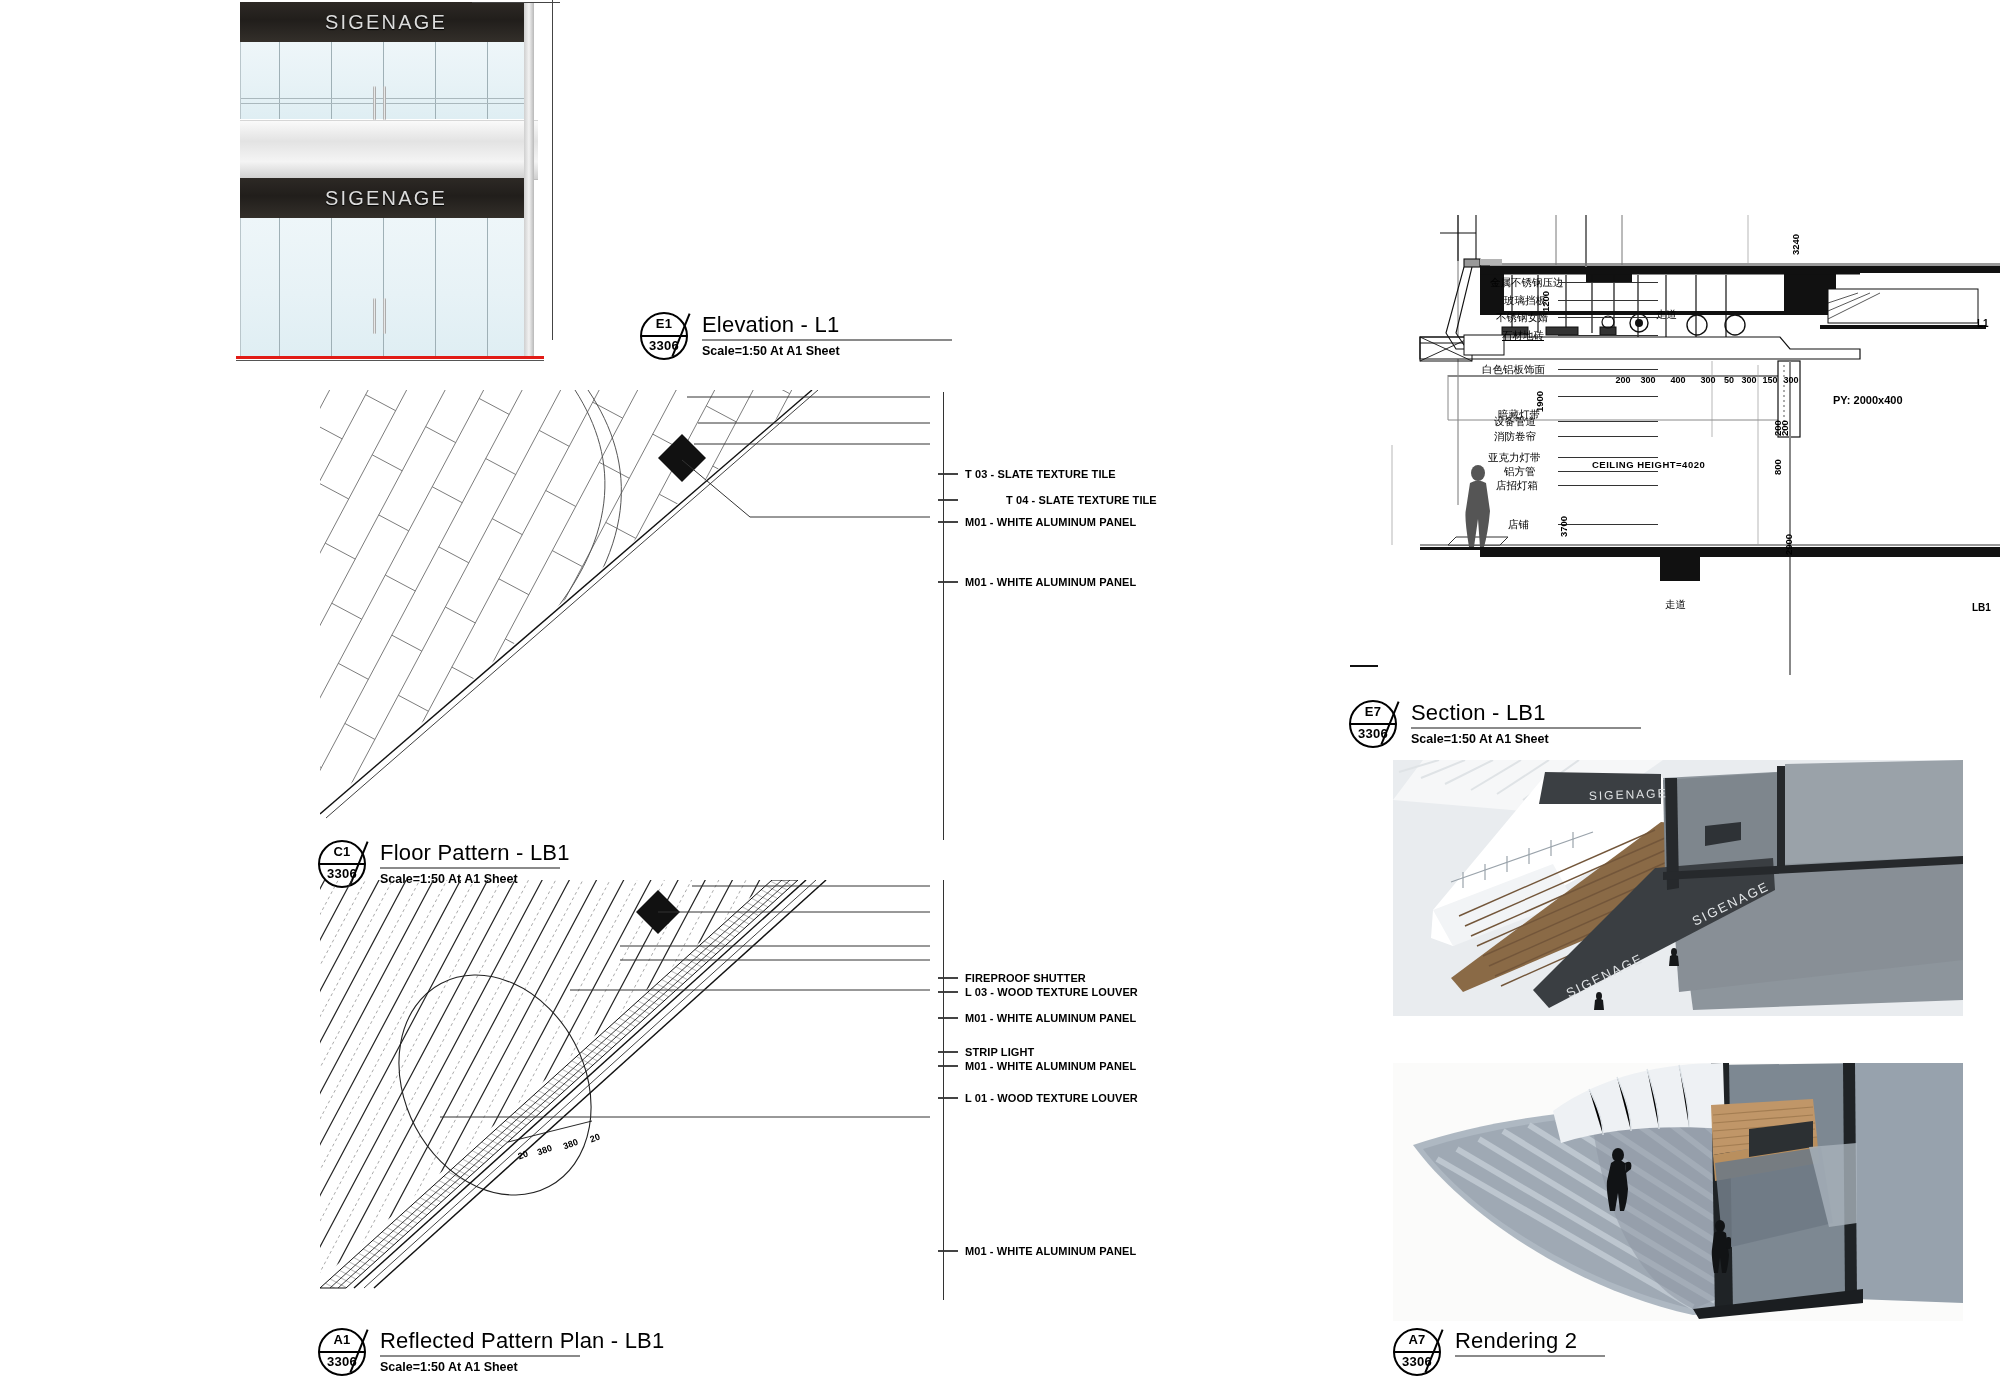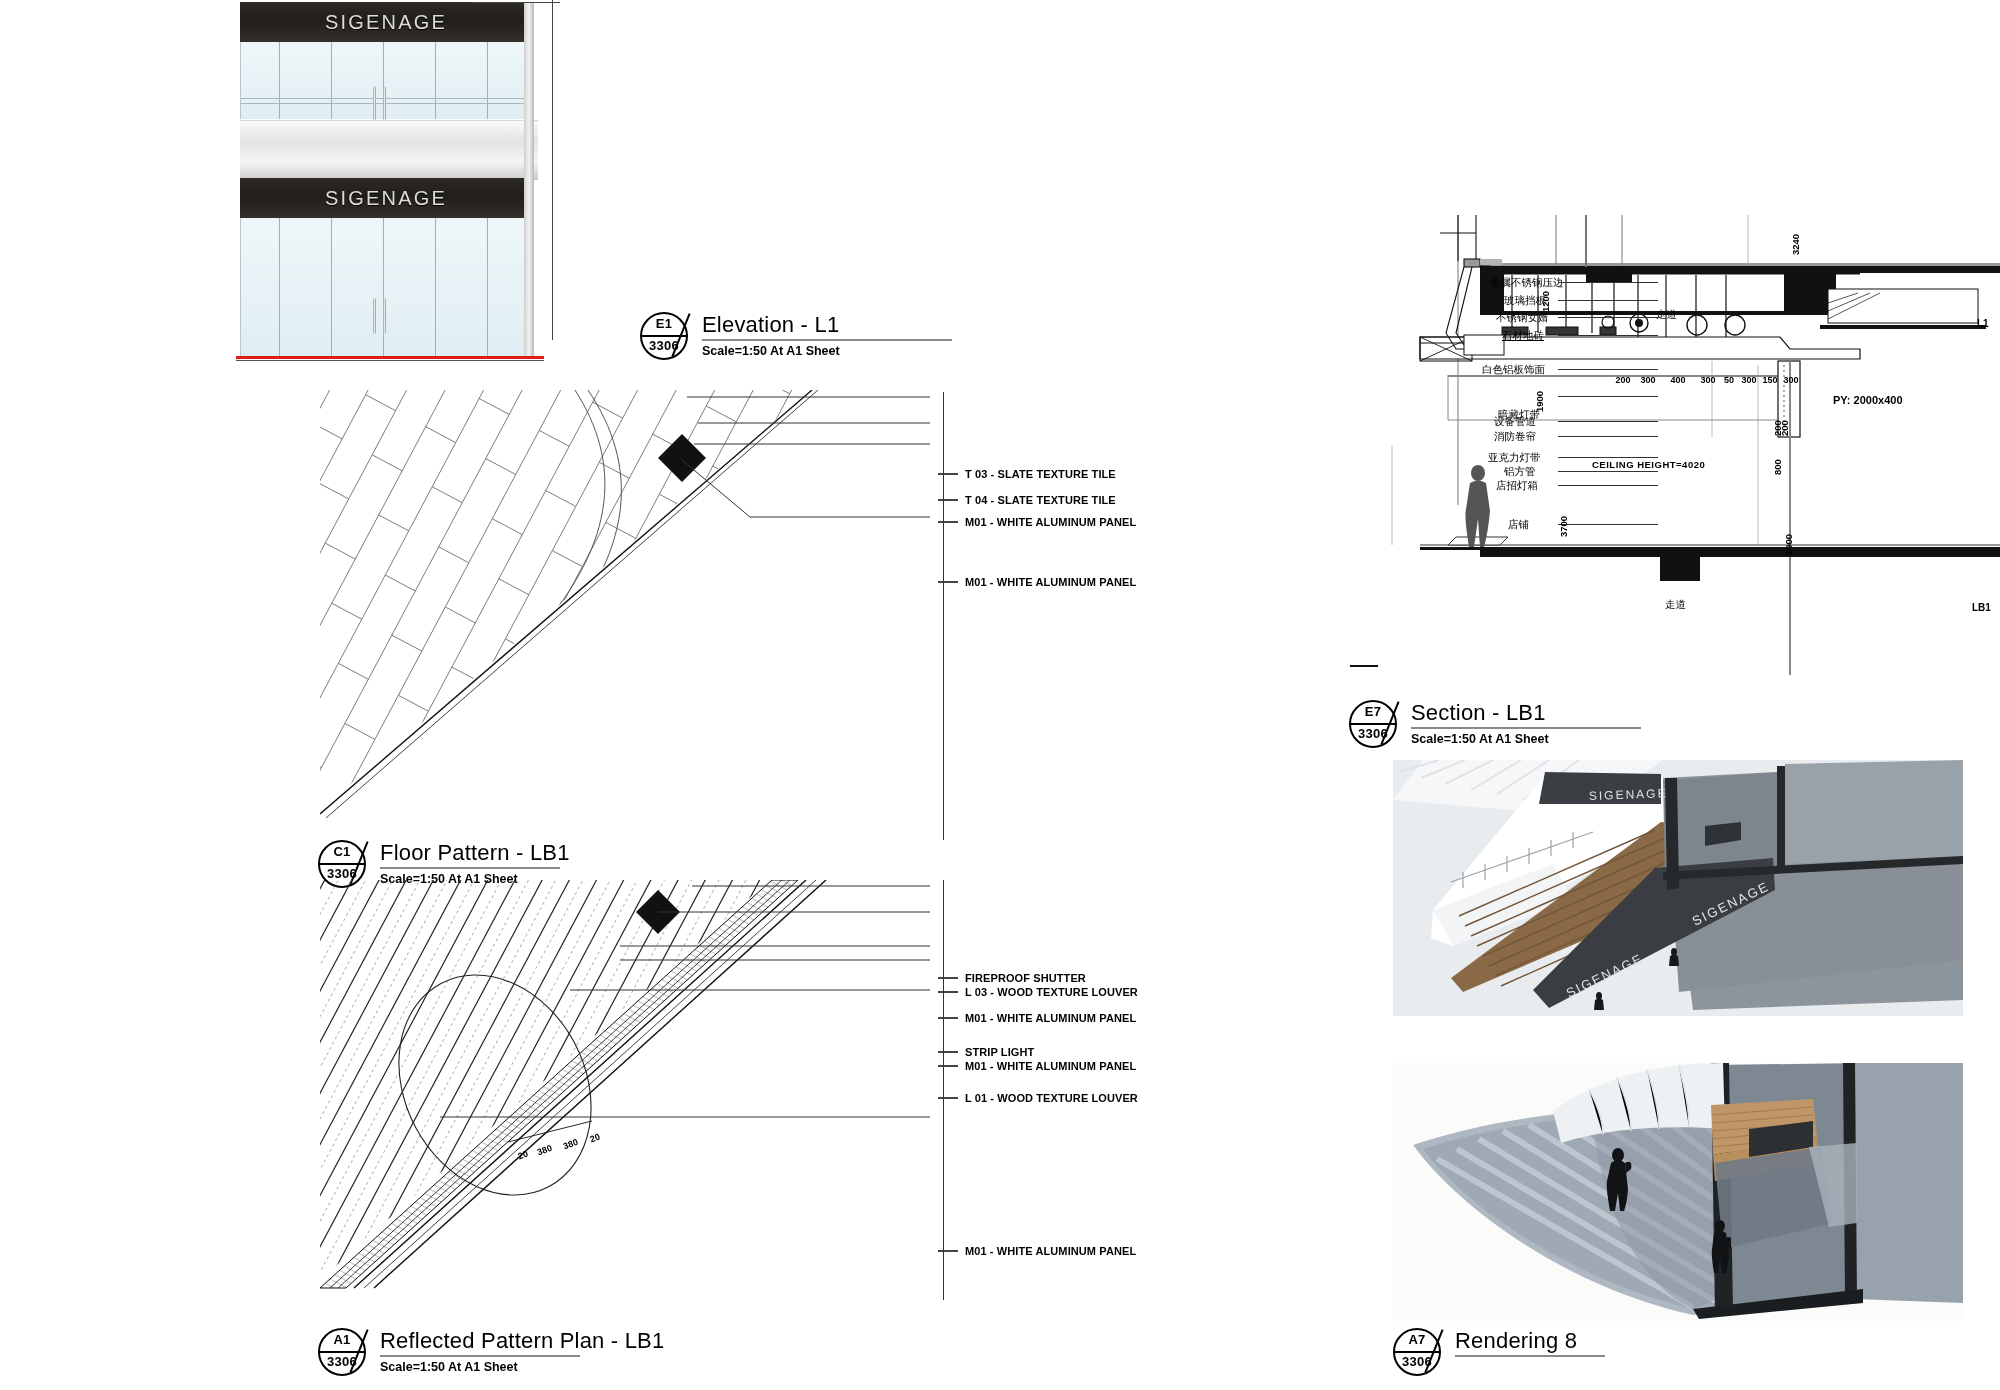--- a/index.html
+++ b/index.html
@@ -540,21 +540,21 @@
       <line x1="362" y1="70" x2="430" y2="127"></line>
       <line x1="430" y1="127" x2="610" y2="127"></line>
     </g>
   </svg>
 </div>
 
 <div class="leader" style="left:938px;top:468px;">
   <span class="dash"></span>
   <span class="txt">T 03 - SLATE TEXTURE TILE</span>
 </div>
-<div class="leader" style="left:938px;top:494px;">
+<div class="leader" style="left:938px;top:494px;gap:41px;">
   <span class="dash"></span>
   <span class="txt">T 04 - SLATE TEXTURE TILE</span>
 </div>
 <div class="leader" style="left:938px;top:516px;">
   <span class="dash"></span>
   <span class="txt">M01 - WHITE ALUMINUM PANEL</span>
 </div>
 <div class="leader" style="left:938px;top:576px;">
   <span class="dash"></span>
   <span class="txt">M01 - WHITE ALUMINUM PANEL</span>
@@ -1061,17 +1061,17 @@
 </div>
 
 <div class="titleblock" style="left:1393px;top:1328px;">
   <div class="tb-circle">
     <div class="tb-num-top">A7</div>
     <div class="tb-line"></div>
     <div class="tb-num-bot">3306</div>
   </div>
   <div class="tb-slash" style="left:40px;"></div>
   <div class="tb-text">
-    <div class="tb-title">Rendering 8</div>
+    <div class="tb-title">Rendering 2</div>
     <div class="tb-rule" style="width:150px;"></div>
     <div class="tb-scale"></div>
   </div>
 </div>
 
 </body></html>

